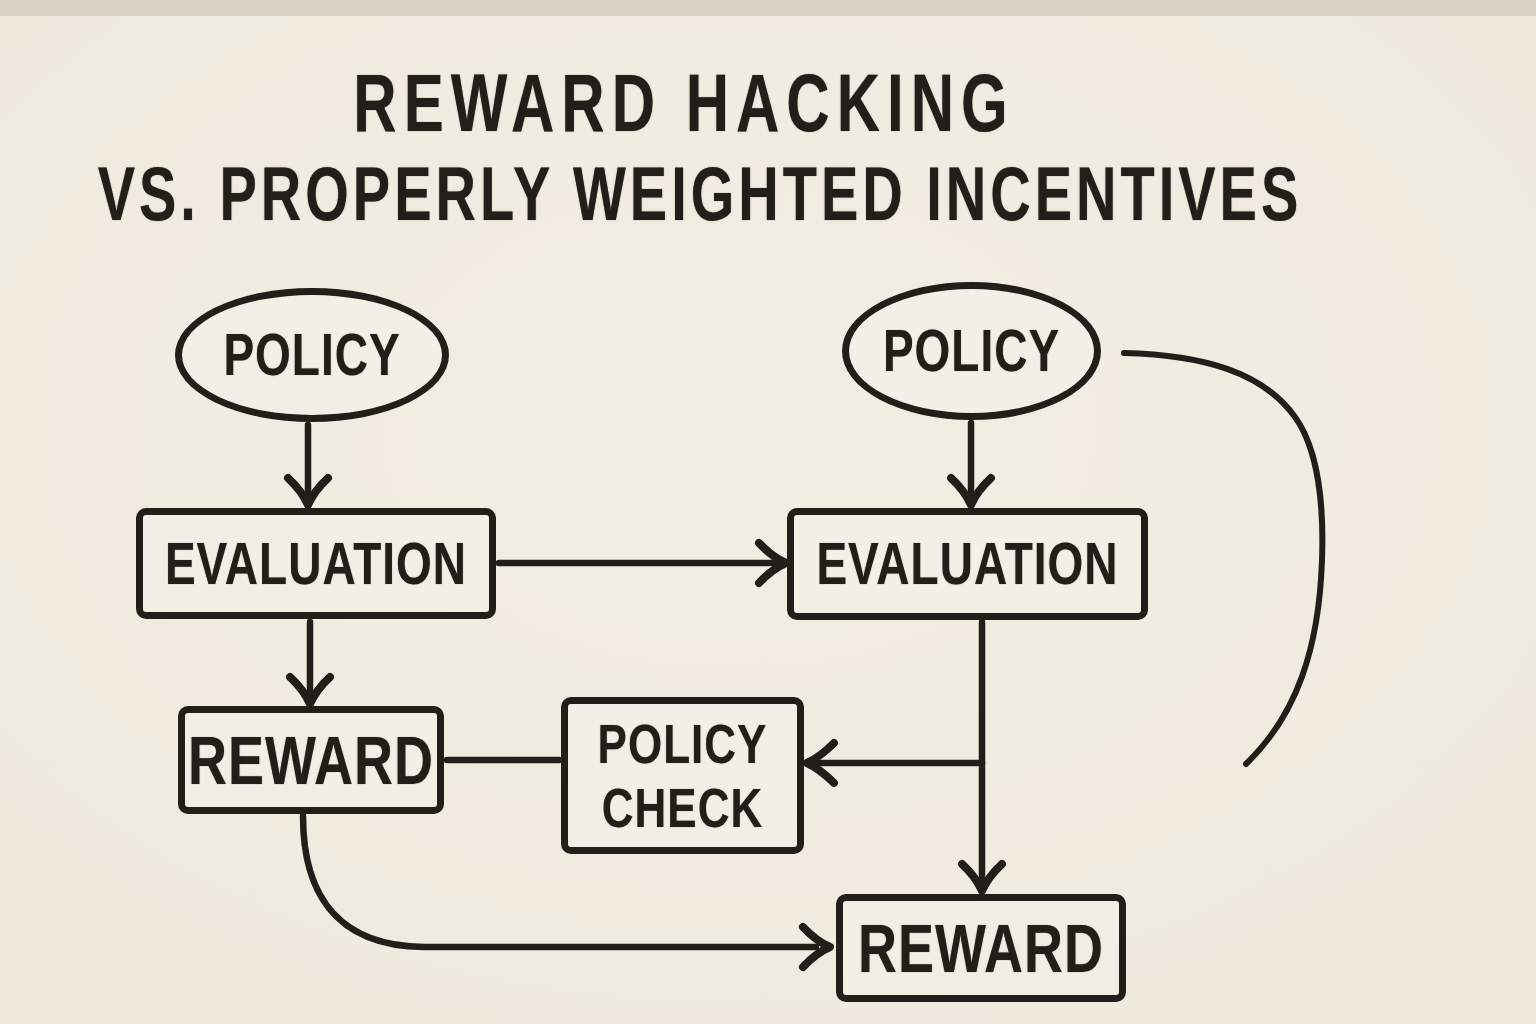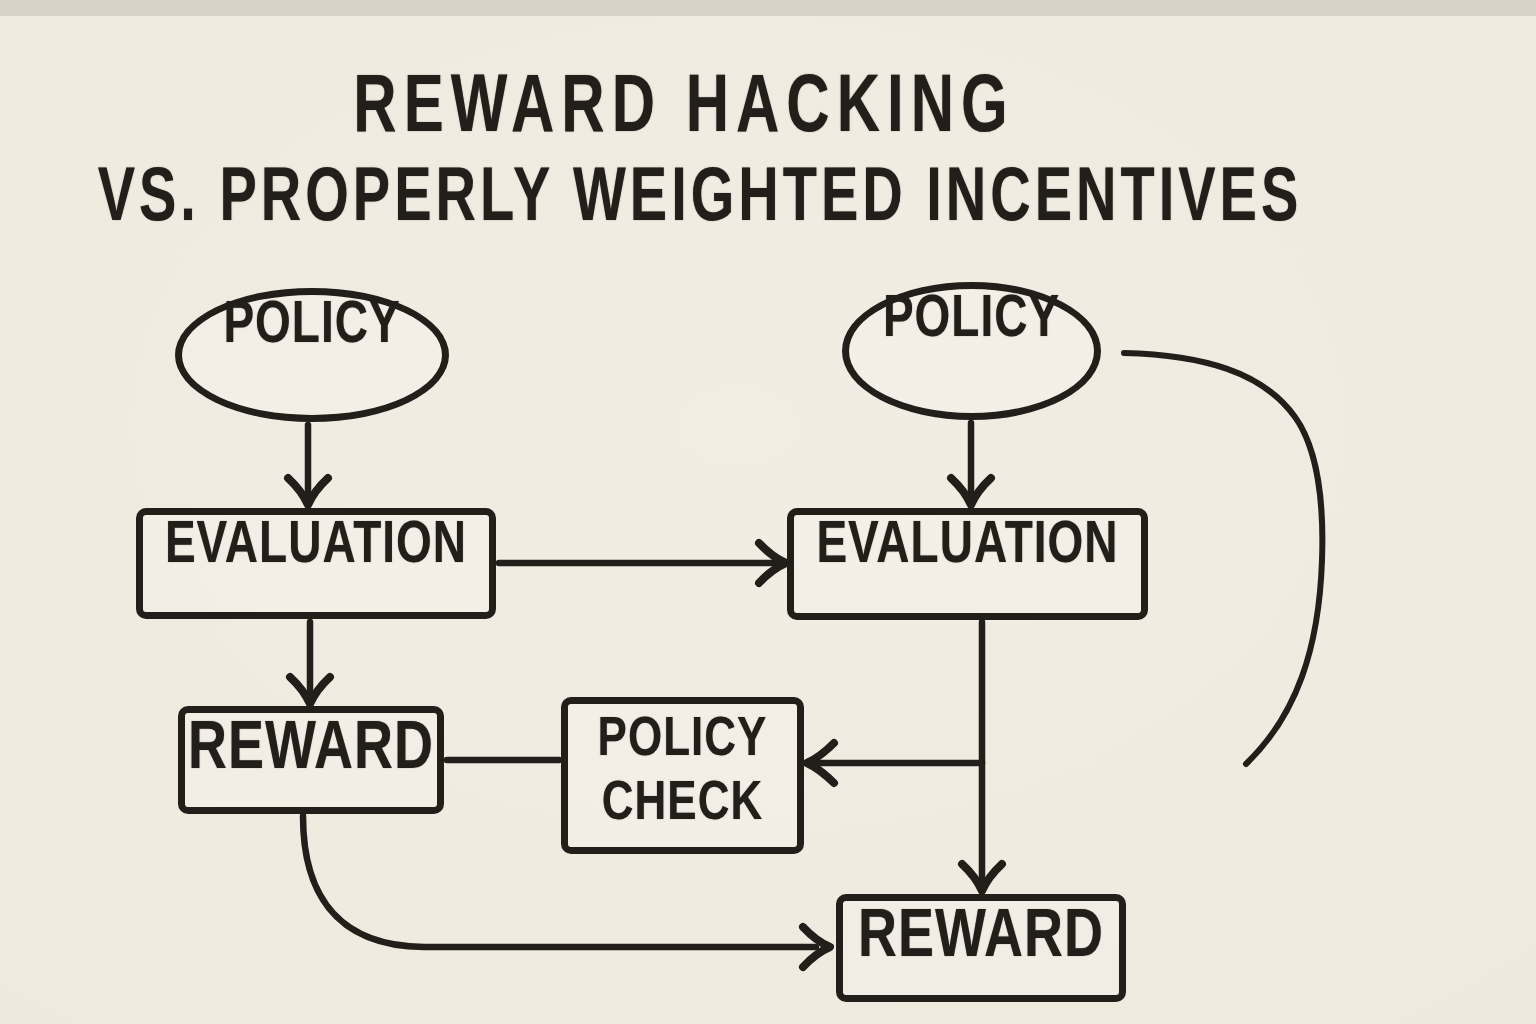--- a/index.html
+++ b/index.html
@@ -39,21 +39,21 @@
     font-size:56px;letter-spacing:4px;
     transform:translateX(-50%) scaleY(1.35);
   }
 
   .node{
     position:absolute;
     box-sizing:border-box;
     border:7px solid var(--ink);
     border-radius:10px;
     display:flex;flex-direction:column;
-    align-items:center;
+    align-items:center;justify-content:center;
     background:rgba(255,255,255,.18);
   }
   .oval{border-radius:50%;}
   .lbl{
     font-weight:bold;
     letter-spacing:1px;
     white-space:nowrap;
     transform:scaleY(1.28);
     transform-origin:center;
     text-shadow:0 0 1px rgba(34,30,26,.5);

